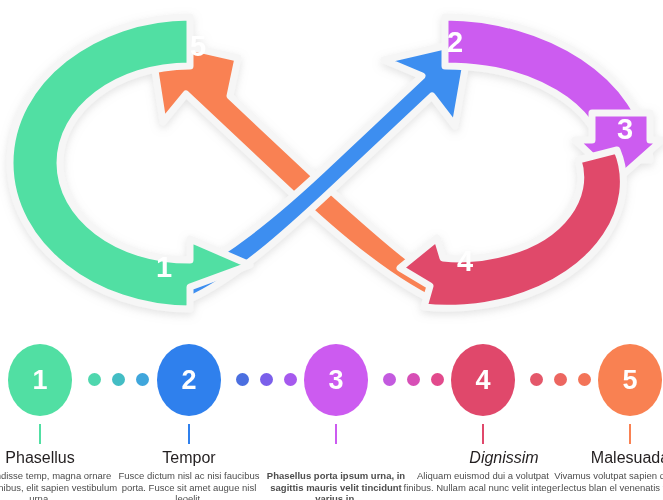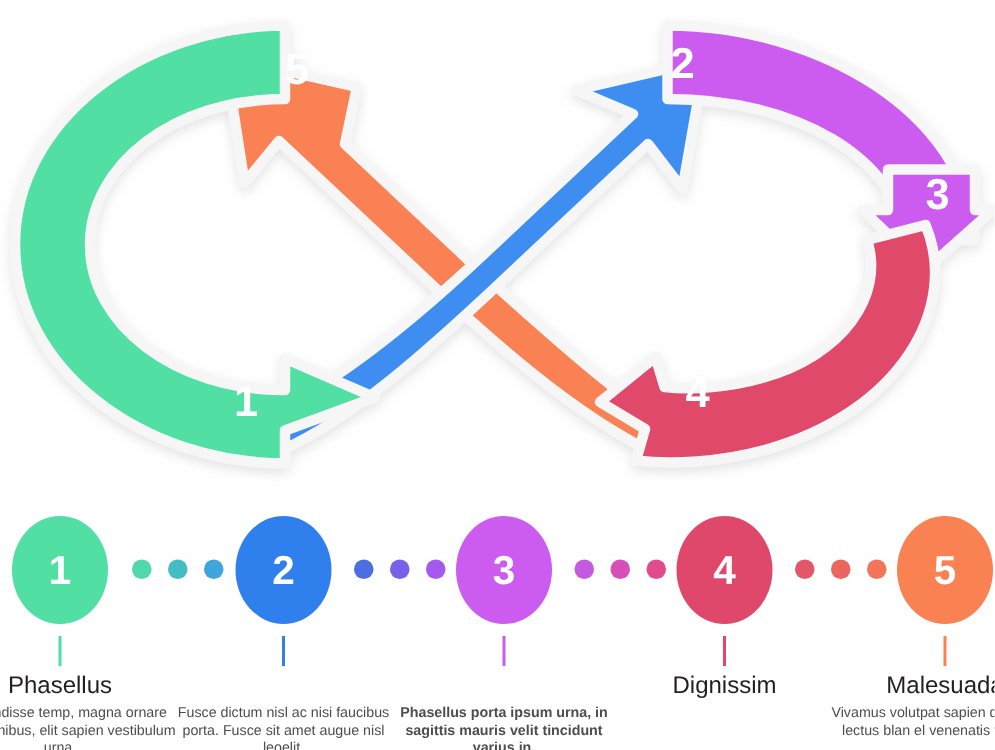--- a/index.html
+++ b/index.html
@@ -176,37 +176,39 @@
     <div class="tick" style="left:39px; background:#51DFA3;"></div>
     <div class="step-title" style="left:-40px;">Phasellus</div>
     <div class="step-desc" style="left:-40px;">Suspendisse temp, magna ornare dictum finibus, elit sapien vestibulum urna.</div>
 
     <div class="dot" style="left:88px;  top:37px; width:13px; height:13px; background:#4FD7AE;"></div>
     <div class="dot" style="left:112px; top:37px; width:13px; height:13px; background:#43BDC4;"></div>
     <div class="dot" style="left:136px; top:37px; width:13px; height:13px; background:#3FA6DC;"></div>
 
     <div class="bubble" style="left:157px; background:#2F80ED;">2</div>
     <div class="tick" style="left:188px; background:#2F80ED;"></div>
+    <div class="step-title" style="left:109px;">Tempor</div>
     <div class="step-desc" style="left:109px;">Fusce dictum nisl ac nisi faucibus porta. Fusce sit amet augue nisl leoelit.</div>
 
     <div class="dot" style="left:236px; top:37px; width:13px; height:13px; background:#4B6FE0;"></div>
     <div class="dot" style="left:260px; top:37px; width:13px; height:13px; background:#7A5FEA;"></div>
     <div class="dot" style="left:284px; top:37px; width:13px; height:13px; background:#A659EE;"></div>
 
     <div class="bubble" style="left:304px; background:#CC5BF0;">3</div>
     <div class="tick" style="left:335px; background:#CC5BF0;"></div>
     <div class="step-desc" style="left:256px;font-weight:bold;">Phasellus porta ipsum urna, in sagittis mauris velit tincidunt varius in.</div>
 
     <div class="dot" style="left:383px; top:37px; width:13px; height:13px; background:#C35ADF;"></div>
     <div class="dot" style="left:407px; top:37px; width:13px; height:13px; background:#D74FB6;"></div>
     <div class="dot" style="left:431px; top:37px; width:13px; height:13px; background:#E24A8C;"></div>
 
     <div class="bubble" style="left:451px; background:#E0486B;">4</div>
     <div class="tick" style="left:482px; background:#E0486B;"></div>
-    <div class="step-title" style="left:403px;">Dignissim</div>
+    <div class="step-title" style="left:424px;font-style:italic;">Dignissim</div>
+    <div class="step-desc" style="left:403px;">Aliquam euismod dui a volutpat finibus. Nullam acal nunc velit integer.</div>
 
     <div class="dot" style="left:530px; top:37px; width:13px; height:13px; background:#E4576A;"></div>
     <div class="dot" style="left:554px; top:37px; width:13px; height:13px; background:#EC6660;"></div>
     <div class="dot" style="left:578px; top:37px; width:13px; height:13px; background:#F37458;"></div>
 
     <div class="bubble" style="left:598px; background:#F98152;">5</div>
     <div class="tick" style="left:629px; background:#F98152;"></div>
     <div class="step-title" style="left:550px;">Malesuada</div>
     <div class="step-desc" style="left:550px;">Vivamus volutpat sapien dictum nec lectus blan el venenatis fusce et.</div>
 

